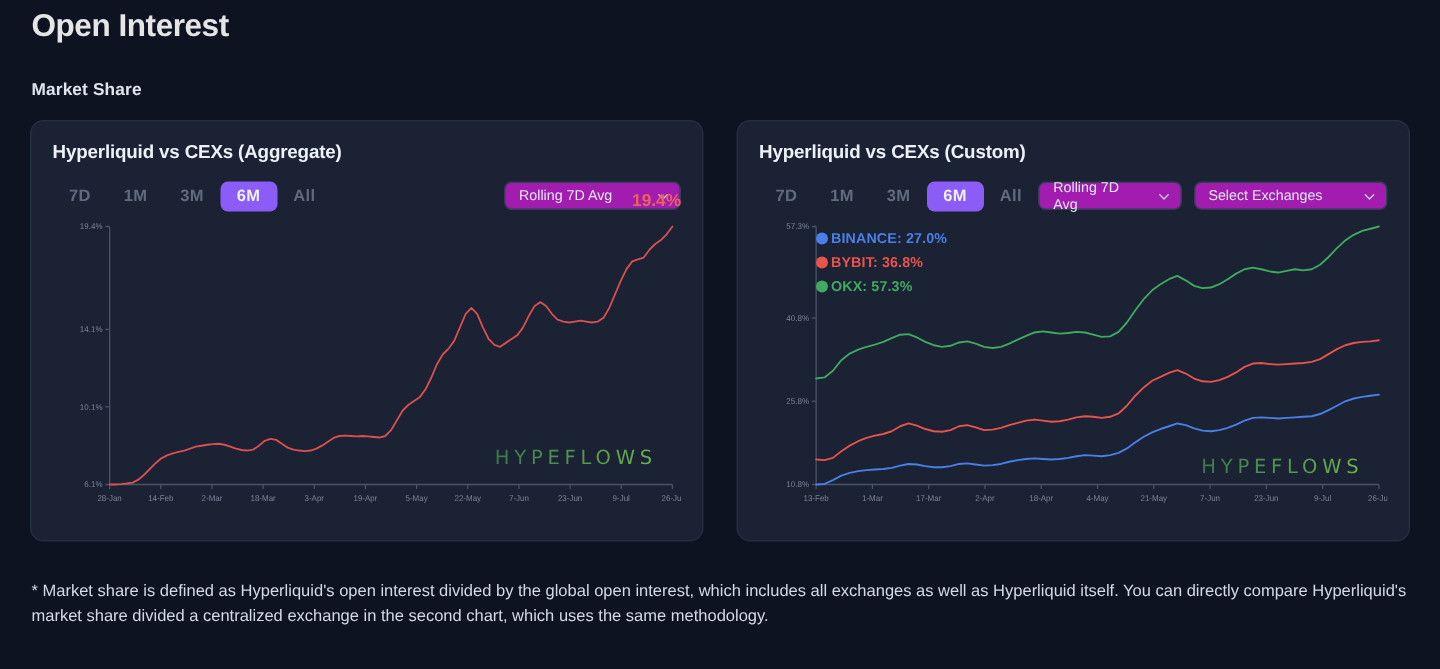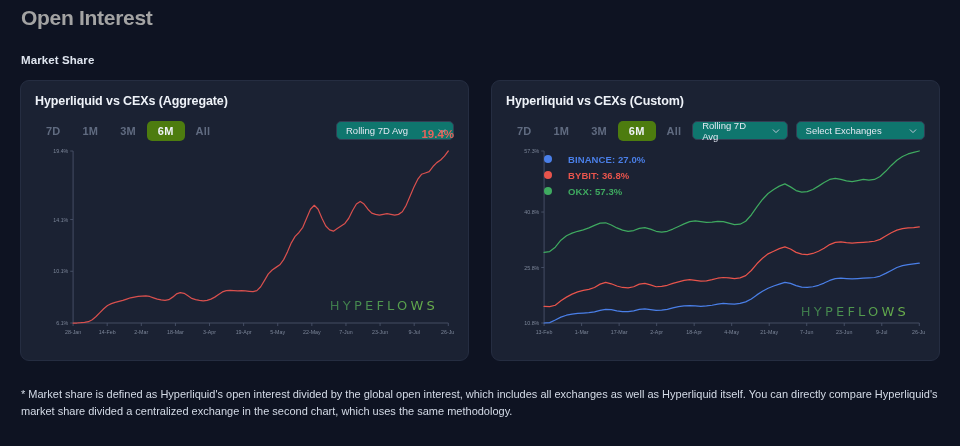--- a/index.html
+++ b/index.html
@@ -6,21 +6,21 @@
   html, body {
     width: 960px; height: 446px;
     background: #0e1322;
     font-family: "Liberation Sans", sans-serif;
     overflow: hidden;
   }
   .page { position: relative; width: 960px; height: 446px; padding: 0 20px; }
 
   .page-title {
     position: absolute; left: 21px; top: 6px;
-    font-size: 21px; font-weight: 700; color: #a3a3a3;
+    font-size: 21px; font-weight: 700; color: #e5e5e5;
     letter-spacing: -0.3px;
   }
   .section-title {
     position: absolute; left: 21px; top: 54px;
     font-size: 11.5px; font-weight: 700; color: #dfe5ef;
     letter-spacing: 0.1px;
   }
 
   .cards { position: absolute; left: 20px; top: 80px; width: 920px; height: 281px;
            display: flex; gap: 22px; }
@@ -38,43 +38,43 @@
   }
 
   .controls { display: flex; align-items: center; height: 19px; }
   .ranges { display: flex; align-items: center; gap: 0px; }
   .range-btn {
     font-size: 11px; font-weight: 700; color: #5d6舒; color: #606b80;
     padding: 4px 11px; border-radius: 5px; background: transparent;
     border: none; cursor: pointer; letter-spacing: 0.2px;
     font-family: "Liberation Sans", sans-serif;
   }
-  .range-btn.active { background: #4d7c0f; color: #eef2f8; }
+  .range-btn.active { background: #8b5cf6; color: #eef2f8; }
   .spacer { flex: 1 1 auto; }
   .select {
     display: flex; align-items: center; justify-content: space-between;
-    background: #0f766e; border: 1px solid #333d53; border-radius: 5px;
+    background: #a21caf; border: 1px solid #333d53; border-radius: 5px;
     height: 19px; padding: 0 7px 0 9px;
     font-size: 9.5px; color: #e2e8f2; cursor: pointer; gap: 10px;
   }
   .select.w1 { width: 118px; }
   .select.w2 { width: 100px; }
   .select.w3 { width: 136px; }
   .chev { width: 8px; height: 8px; flex: 0 0 auto; display:block; }
 
   .value-label {
     position: absolute; right: 14px; top: 47px;
     font-size: 11.5px; font-weight: 700; color: #e8635c;
   }
 
   .plot { position: relative; width: 100%; height: 196px; margin-top: 5px; }
   .plot svg { display: block; width: 100%; height: 100%; }
 
   .legend { position: absolute; left: 38px; top: 6px; }
-  .legend-row { display: flex; align-items: center; gap: 16px; height: 16px; }
+  .legend-row { display: flex; align-items: center; gap: 2px; height: 16px; }
   .legend-dot { width: 8px; height: 8px; border-radius: 50%; flex: 0 0 auto; }
   .legend-text { font-size: 9.5px; font-weight: 700; letter-spacing: 0.1px; }
 
   .watermark {
     position: absolute; font-size: 13px; font-weight: 400;
     letter-spacing: 3.2px;
     background: linear-gradient(90deg, #3f7f4e 0%, #4e9a53 35%, #5fae4f 70%, #77c24e 100%);
     -webkit-background-clip: text; background-clip: text;
     color: transparent; opacity: 0.92;
     font-family: "DejaVu Sans", sans-serif;

